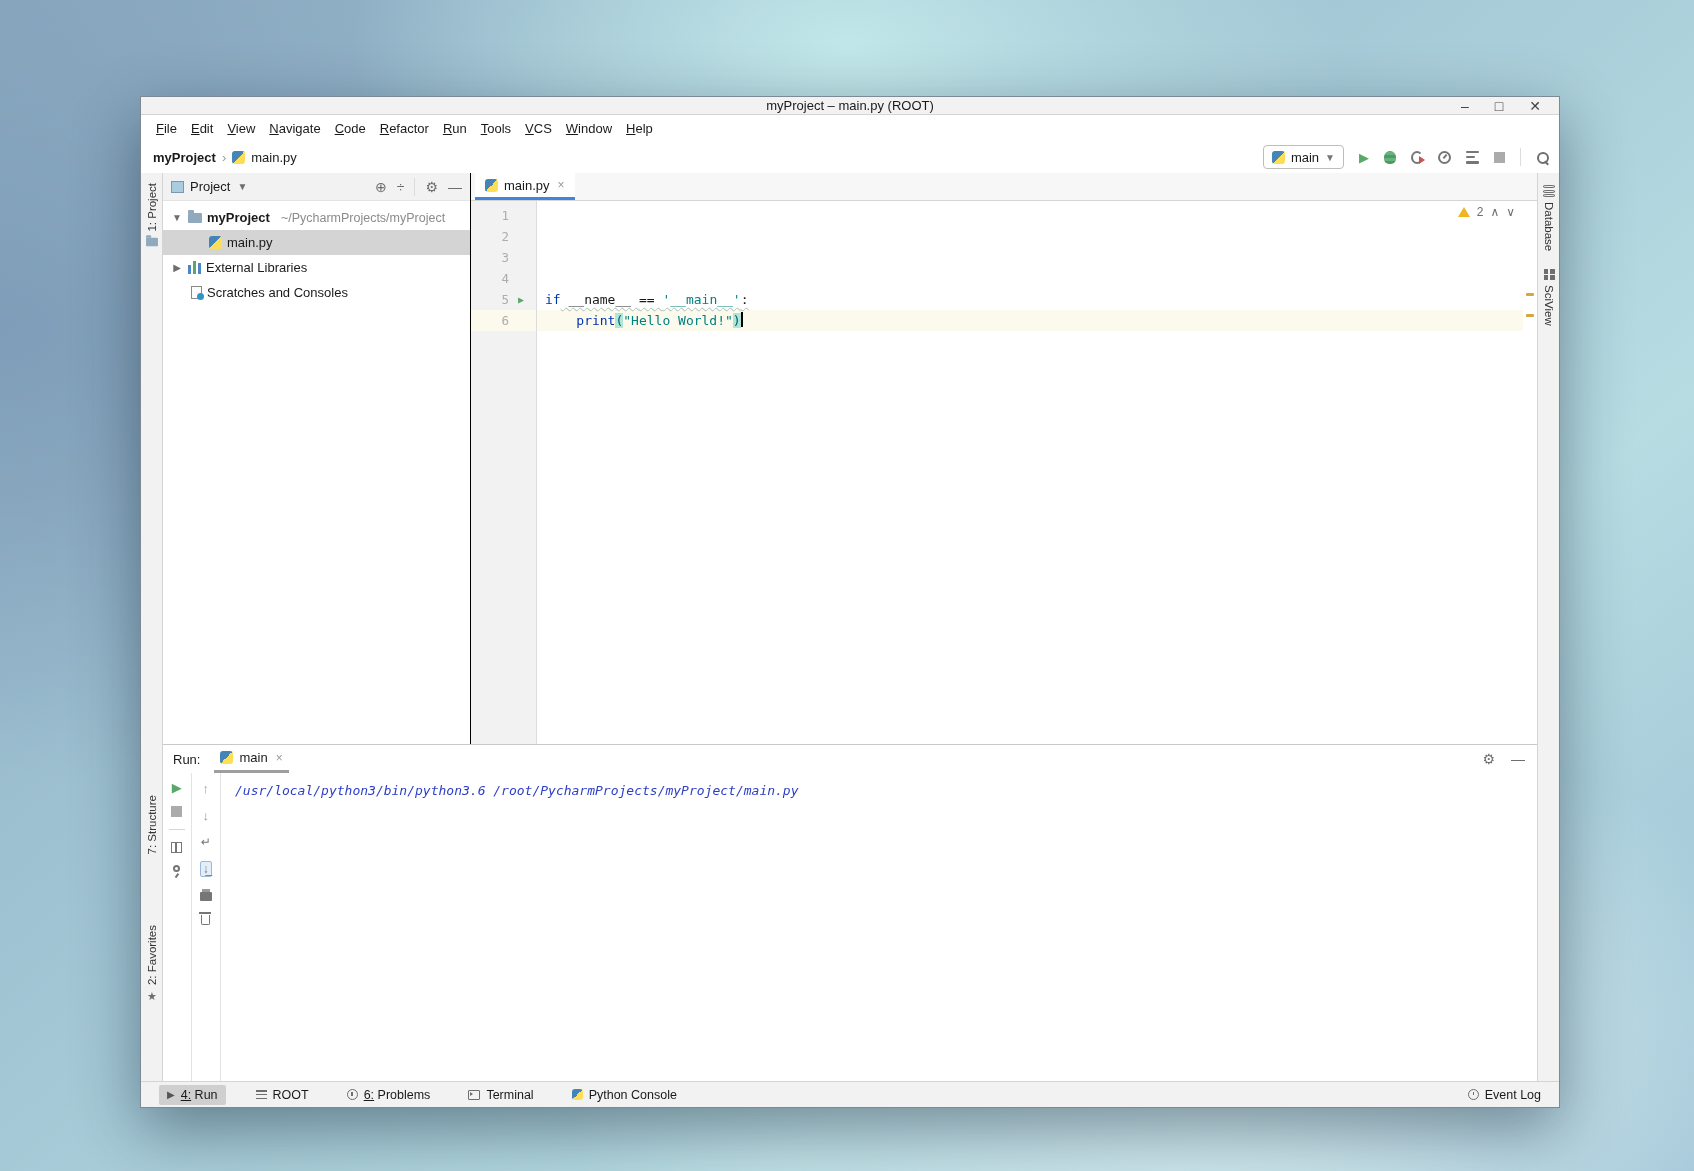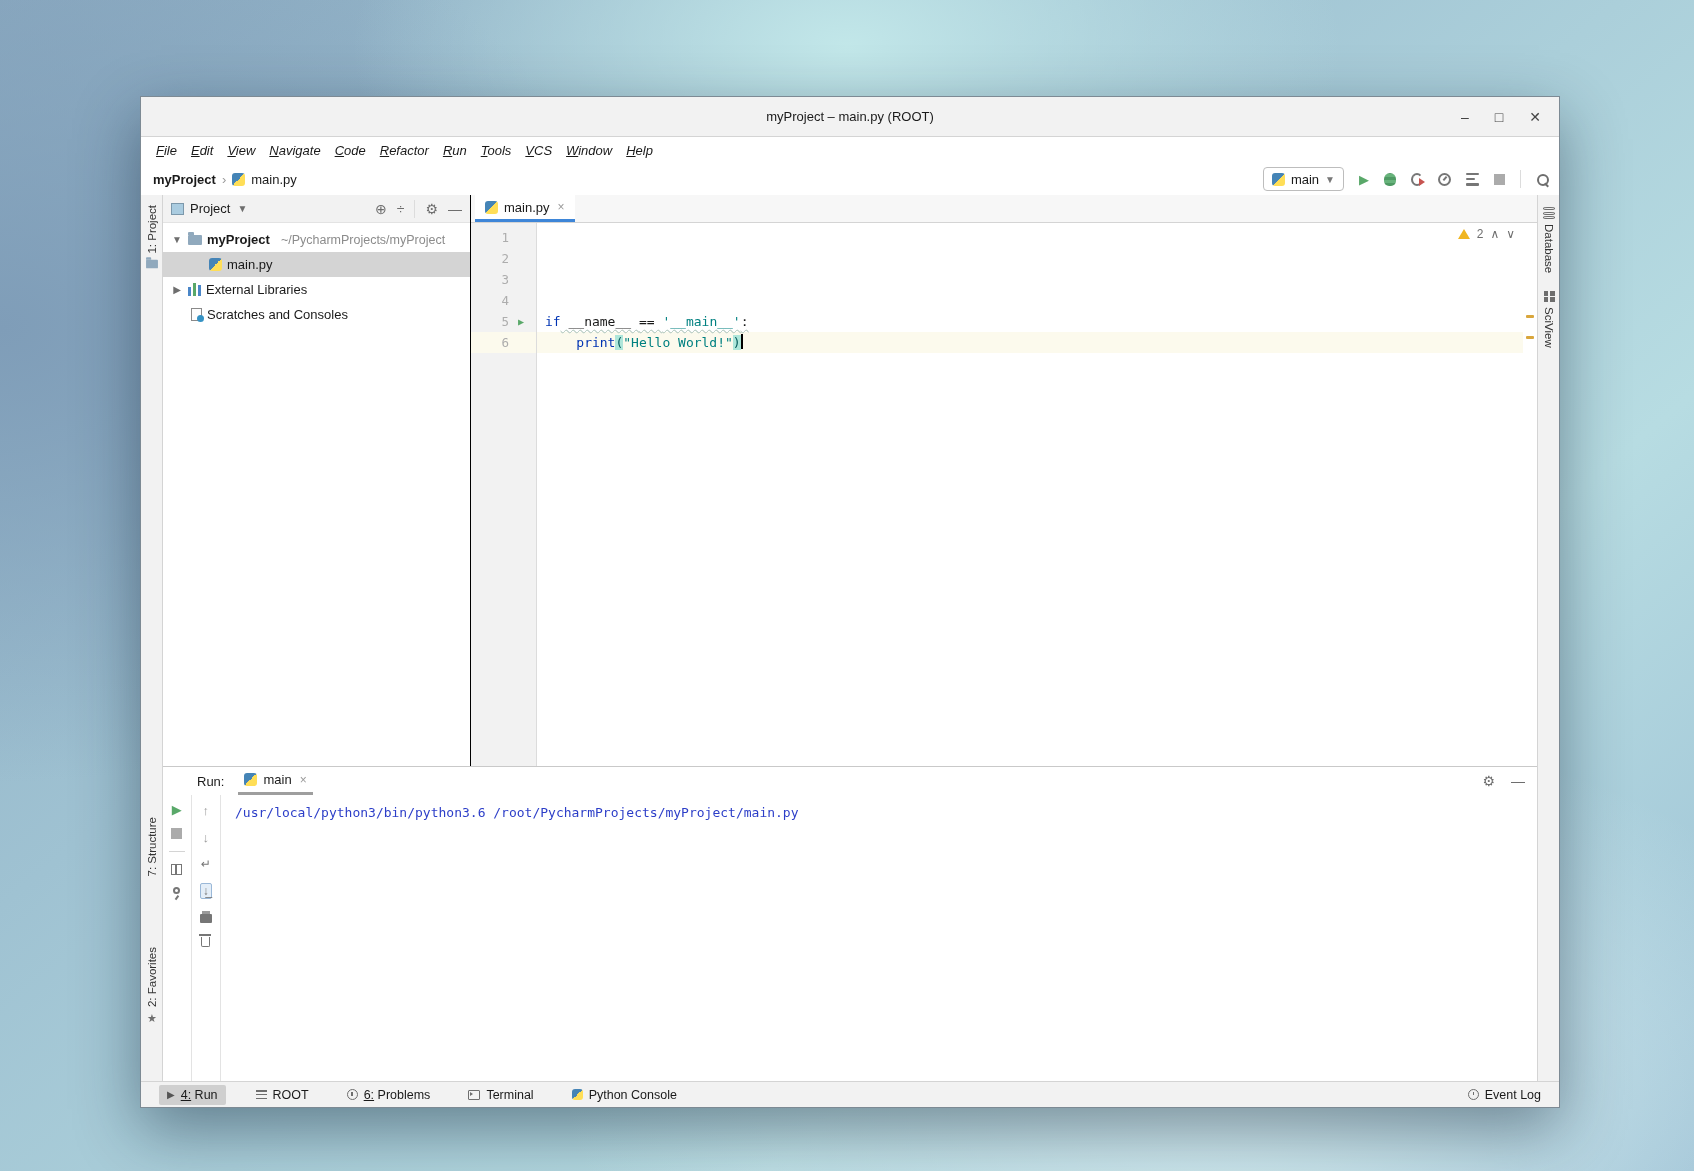--- a/index.html
+++ b/index.html
@@ -11,27 +11,27 @@
       radial-gradient(900px 500px at 50% 4%, #c2e7e9 0%, rgba(194,231,233,0) 55%),
       radial-gradient(1000px 700px at 0% 28%, #7f9db8 0%, rgba(127,157,184,0) 65%),
       linear-gradient(140deg, #8aa9c0 0%, #9fc2d2 35%, #b7dce2 70%, #9cc0d4 100%);
   }
   .window {
     position:absolute; left:140px; top:96px; width:1420px; height:1012px;
     background:#fff; border:1px solid #7d8a94; box-shadow:0 22px 60px rgba(10,30,50,.45);
     display:flex; flex-direction:column; font-size:13px; color:#1a1a1a;
   }
   
-  .titlebar { height:40px; background:#f2f2f2; border-bottom:1px solid #d4d4d4; display:flex; align-items:center; position:relative; flex:none;justify-content:flex-end; }
+  .titlebar { height:18px; background:#f2f2f2; border-bottom:1px solid #d4d4d4; display:flex; align-items:center; position:relative; flex:none;justify-content:flex-end; }
   .title-text { position:absolute; left:0; right:0; text-align:center; font-size:13px; color:#1a1a1a; }
   .win-controls { margin-left:auto; display:flex; gap:26px; padding-right:18px; z-index:2; color:#444; font-size:14px; }
   .win-controls span { cursor:default; line-height:14px; }
   
   .menubar { height:26px; display:flex; align-items:center; padding-left:8px; flex:none; background:#fff; }
-  .menu-item { display:inline-block; padding:3px 7px; color:#1a1a1a;font-style:italic; }
+  .menu-item { display:inline-block; padding:3px 7px; color:#1a1a1a; }
   .menu-item::first-letter { text-decoration:underline; }
   
   .navbar { height:32px; display:flex; align-items:center; padding:0 10px 0 12px; flex:none; background:#fff; }
   .crumb-project { font-weight:bold; }
   .crumb-sep { color:#9a9a9a; margin:0 6px; font-size:13px; }
   .nav-right { margin-left:auto; display:flex; align-items:center; gap:15px; }
   .run-combo { display:flex; align-items:center; gap:6px; border:1px solid #bdbdbd; border-radius:4px; background:#fff; height:24px; padding:0 8px; }
   .combo-caret { color:#777; font-size:10px; }
   .tb-sep { width:1px; height:18px; background:#dcdcdc; }
   
@@ -109,41 +109,41 @@
   .paren { background:#aee6da; color:#045c5c; }
   .caret-bar { display:inline-block; width:2px; height:15px; background:#000; vertical-align:-2px; }
   .inspect-widget { position:absolute; top:4px; right:22px; display:flex; align-items:center; gap:7px; font-family:"Liberation Sans",sans-serif; font-size:12px; color:#6e6e6e; }
   .warn-tri { width:0; height:0; border-left:6px solid transparent; border-right:6px solid transparent; border-bottom:10px solid #f0b622; display:inline-block; }
   .error-stripe { position:absolute; top:0; right:0; width:14px; bottom:0; background:#fff; }
   .stripe-mark { position:absolute; right:3px; width:8px; height:3px; background:#d9a63c; border-radius:1px; }
   .breadcrumb-bar { height:22px; background:#f2f2f2; border-top:1px solid #e0e0e0; display:flex; align-items:center; padding-left:56px; font-family:"DejaVu Sans Mono", monospace; font-size:12px; color:#7a7a7a; flex:none; }
   
   .run-panel { flex:1; display:flex; flex-direction:column; min-height:0; background:#fff; }
   .run-header { height:28px; display:flex; align-items:center; padding:0 12px 0 10px; gap:14px; flex:none; }
-  .run-label { color:#1a1a1a;margin-left:24px; }
+  .run-label { color:#1a1a1a; }
   .run-tab { height:27px; display:flex; align-items:center; gap:6px; padding:0 6px; border-bottom:3px solid #9e9e9e; }
   .run-hdr-right { margin-left:auto; display:flex; align-items:center; gap:16px; color:#6e6e6e; font-size:14px; }
   .run-body { flex:1; display:flex; min-height:0; }
   .run-toolbar { width:58px; flex:none; border-right:1px solid #e3e3e3; display:flex; }
   .rt-col { width:29px; display:flex; flex-direction:column; align-items:center; padding-top:8px; gap:12px; }
   .rt-col.first { border-right:1px solid #e3e3e3; }
   .rt-sep { width:16px; height:1px; background:#d4d4d4; }
   .arrow-glyph { color:#9a9a9a; font-size:13px; font-weight:bold; }
   .layout-ico { width:11px; height:11px; border:1.5px solid #767676; position:relative; display:inline-block; }
   .layout-ico::after { content:""; position:absolute; left:3px; top:0; bottom:0; width:1.5px; background:#767676; }
   .pin-ico { width:7px; height:7px; border:2px solid #767676; border-radius:50%; position:relative; display:inline-block; }
   .pin-ico::after { content:""; position:absolute; left:1px; top:6px; width:1.5px; height:5px; background:#767676; transform:rotate(35deg); }
   .wrap-glyph { color:#767676; font-size:12px; }
   .boxed { border:1px solid #9ab8d8; background:#e4eef8; border-radius:2px; padding:0 2px; }
   .print-ico { width:12px; height:9px; background:#767676; border-radius:1px; position:relative; display:inline-block; margin-top:3px; }
   .print-ico::before { content:""; position:absolute; left:2px; top:-3px; width:8px; height:3px; background:#9a9a9a; }
   .trash-ico { width:9px; height:10px; border:1.5px solid #767676; border-top:none; border-radius:0 0 2px 2px; position:relative; display:inline-block; margin-top:2px; }
   .trash-ico::before { content:""; position:absolute; left:-3px; top:-3px; width:12px; height:1.5px; background:#767676; }
   .console { flex:1; padding:8px 0 0 14px; font-family:"DejaVu Sans Mono", monospace; font-size:13px; line-height:19px; overflow:hidden; }
-  .con-line { min-height:19px; white-space:pre; }
+  .con-line { min-height:19px; white-space:pre;font-style:italic; }
   .con-blue { color:#2c3ec8; }
   .con-black { color:#1a1a1a; }
   
   .bottom-tabs { height:26px; background:#f2f2f2; border-top:1px solid #d4d4d4; display:flex; align-items:center; padding:0 10px 0 18px; gap:4px; flex:none; font-size:12.5px; }
   .btab { display:flex; align-items:center; gap:6px; padding:3px 8px; color:#1a1a1a; }
   .btab.active { background:#cfcfcf; border-radius:2px; }
   .btab .mn::first-letter { text-decoration:underline; }
   .btab-sep { width:14px; }
   .bt-right { margin-left:auto; display:flex; align-items:center; gap:6px; }
   .list-ico { width:11px; height:9px; display:inline-flex; flex-direction:column; justify-content:space-between; }

